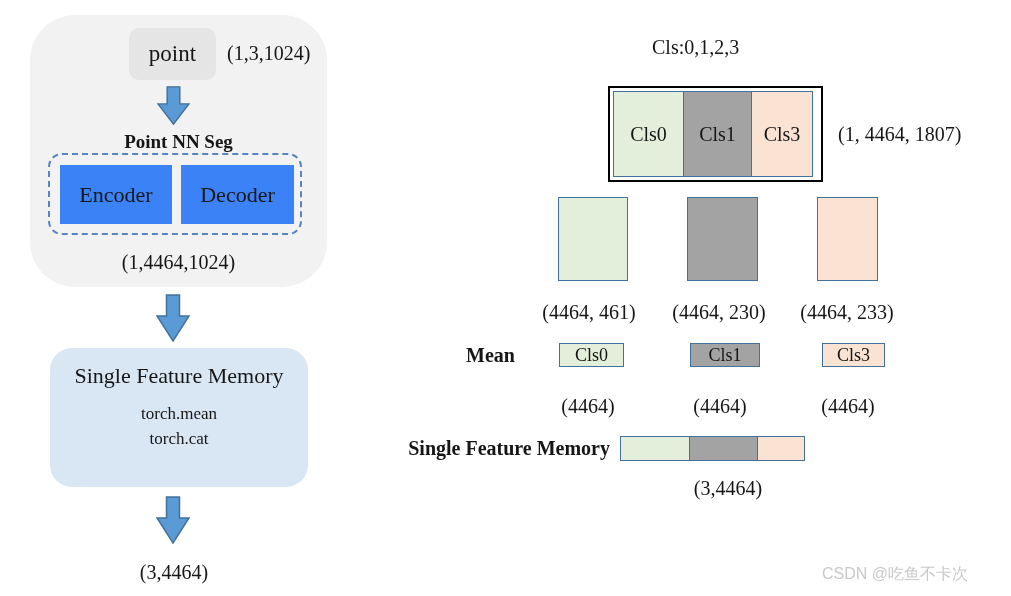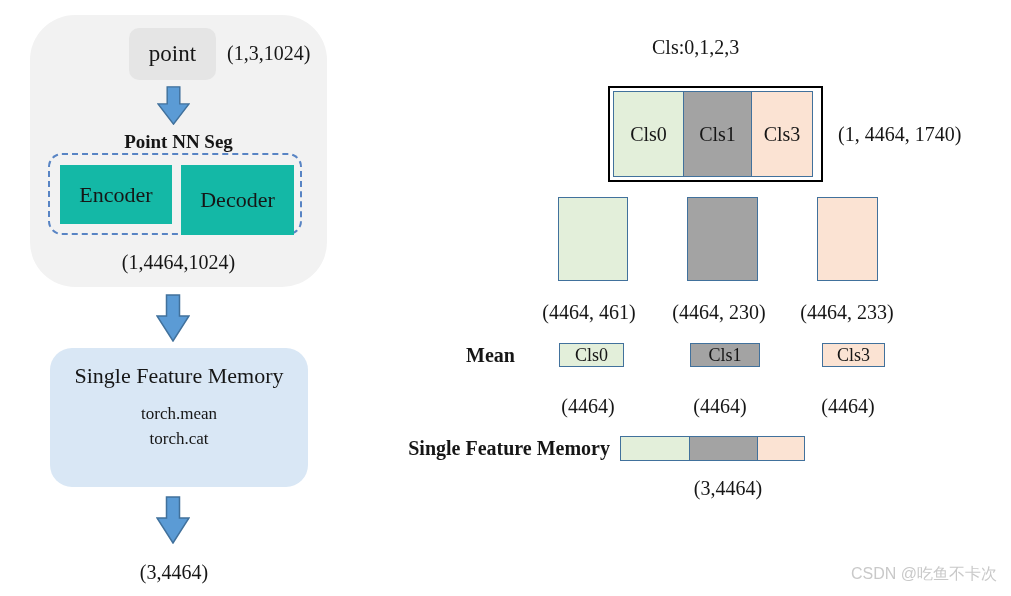--- a/index.html
+++ b/index.html
@@ -10,44 +10,44 @@
   }
   .abs{position:absolute;}
   .ctr{display:flex;align-items:center;justify-content:center;}
 
   
   .pipe-container{left:30px;top:15px;width:297px;height:272px;background:#f2f2f2;border-radius:45px;}
   .point-box{left:129px;top:28px;width:87px;height:52px;background:#e5e5e5;border-radius:10px;font-size:23px;}
   .dim{font-size:20px;white-space:nowrap;}
   .model-title{left:30px;top:131px;width:297px;text-align:center;font-weight:bold;font-size:19px;}
   .dashed-box{left:48px;top:153px;width:254px;height:82px;border:2px dashed #5884c4;border-radius:14px;box-sizing:border-box;}
-  .proc-box{background:#14b8a6;font-size:22px;}
+  .proc-box{background:#3b82f6;font-size:22px;}
   .enc{left:60px;top:165px;width:112px;height:59px;}
-  .dec{left:181px;top:165px;width:113px;height:70px;}
+  .dec{left:181px;top:165px;width:113px;height:59px;}
   .mem-box{left:50px;top:348px;width:258px;height:139px;background:#d9e7f5;border-radius:22px;text-align:center;}
   .mem-title{margin-top:15px;font-size:22px;}
   .mem-ops{margin-top:12px;font-size:17px;line-height:25px;}
 
   
   .cls-header{left:652px;top:36px;font-size:20px;}
   .concat-outer{left:608px;top:86px;width:215px;height:96px;border:2.5px solid #000;box-sizing:border-box;padding:3px;background:#fff;}
   .concat-inner{display:flex;height:100%;}
   .seg{box-sizing:border-box;border:1.5px solid #41719c;display:flex;align-items:center;justify-content:center;font-size:20px;}
   .seg + .seg{margin-left:-1.5px;}
   .c-green{background:#e3efda;}
   .c-blue{background:#a3a3a3;}
   .c-orange{background:#fbe3d3;}
   .big-rect{top:197px;height:84px;border:1.5px solid #41719c;box-sizing:border-box;}
   .lbl-c{text-align:center;}
   .mean-lbl{left:466px;top:344px;font-size:20px;font-weight:bold;}
   .mean-box{top:343px;height:24px;border:1.5px solid #41719c;box-sizing:border-box;font-size:18px;}
   .sfm-lbl{left:368px;top:437px;width:242px;text-align:right;font-size:20px;font-weight:bold;white-space:nowrap;}
   .bar{left:620px;top:436px;height:25px;display:flex;}
   .bar .seg{height:100%;}
-  .watermark{left:822px;top:564px;width:175px;text-align:right;color:#c9c9c9;
+  .watermark{left:822px;top:564px;width:175px;color:#c9c9c9;
     font-family:"Liberation Sans","DejaVu Sans",sans-serif;font-size:16px;white-space:nowrap;}
 </style>
 </head>
 <body>
 
 <div class="canvas">
 
   <div class="abs pipe-container"></div>
 
   <div class="abs ctr point-box">
@@ -97,21 +97,21 @@
         <span>Cls0</span>
       </div>
       <div class="seg c-blue" style="width:70px;">
         <span>Cls1</span>
       </div>
       <div class="seg c-orange" style="width:62px;">
         <span>Cls3</span>
       </div>
     </div>
   </div>
-  <div class="abs dim" style="left:838px;top:123px;">(1, 4464, 1740)</div>
+  <div class="abs dim" style="left:838px;top:123px;">(1, 4464, 1807)</div>
 
   <div class="abs big-rect c-green" style="left:558px;width:70px;"></div>
   <div class="abs big-rect c-blue" style="left:687px;width:71px;"></div>
   <div class="abs big-rect c-orange" style="left:817px;width:61px;"></div>
 
   <div class="abs dim lbl-c" style="left:524px;top:301px;width:130px;">(4464, 461)</div>
   <div class="abs dim lbl-c" style="left:654px;top:301px;width:130px;">(4464, 230)</div>
   <div class="abs dim lbl-c" style="left:782px;top:301px;width:130px;">(4464, 233)</div>
 
   <div class="abs mean-lbl">Mean</div>

